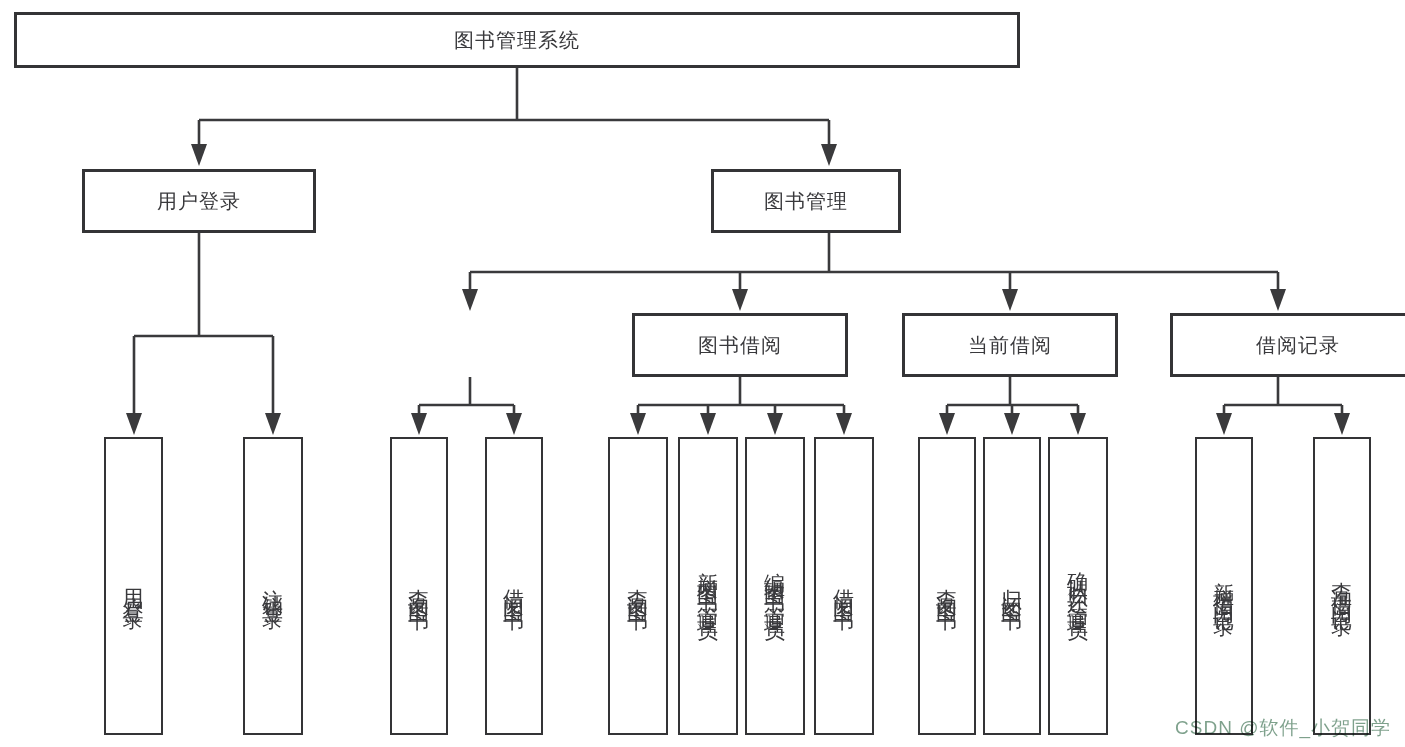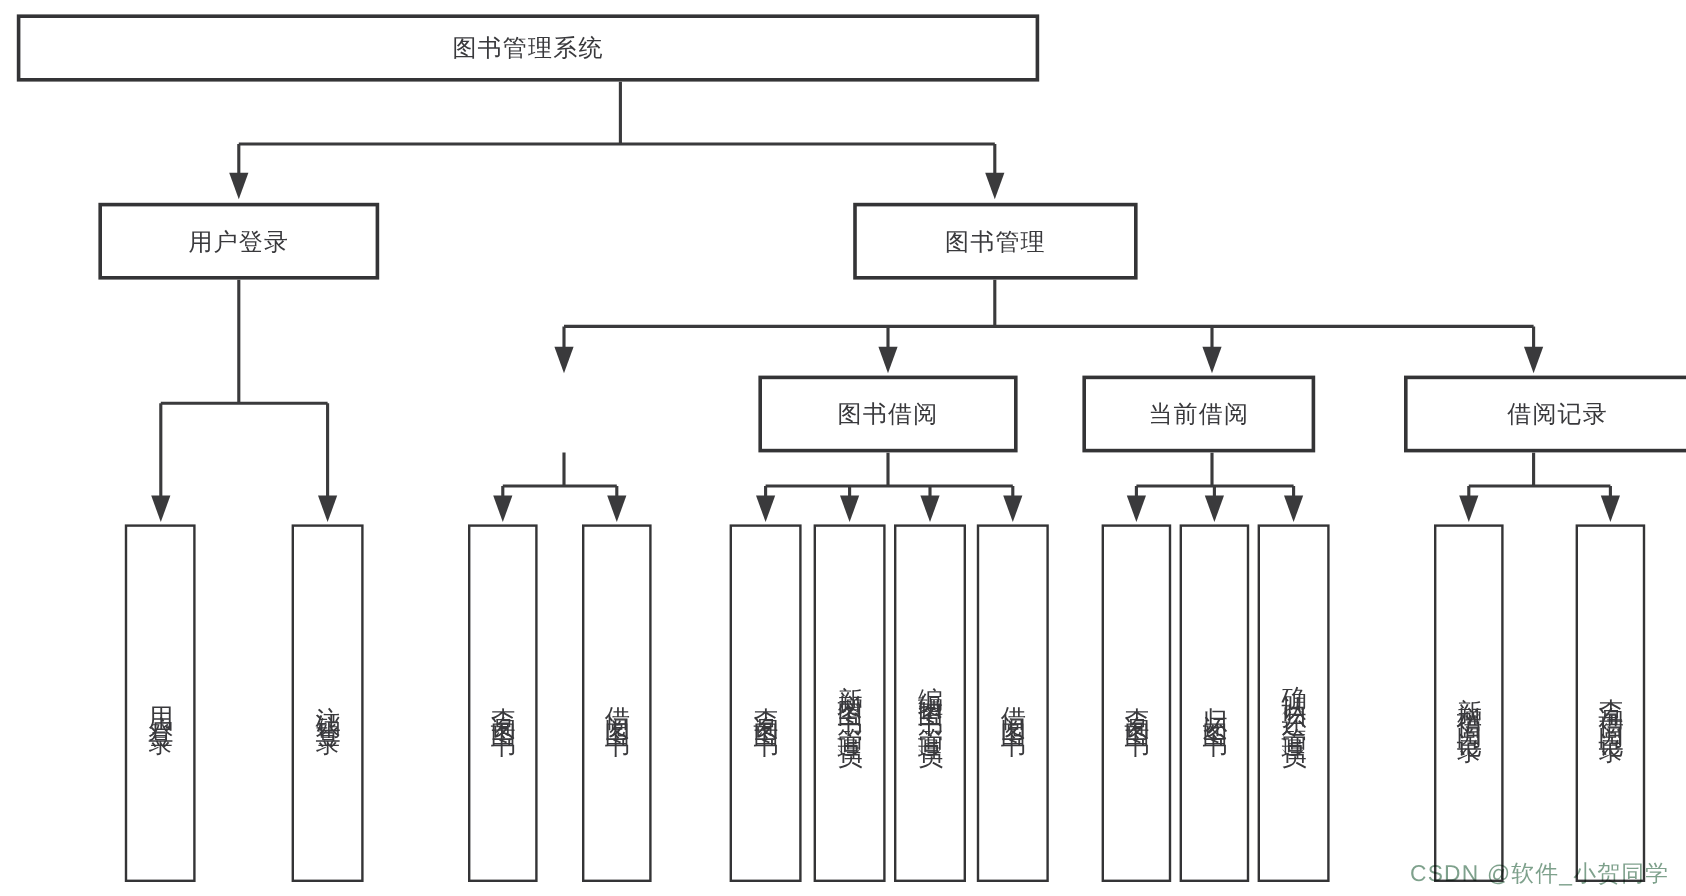--- a/index.html
+++ b/index.html
@@ -24,26 +24,26 @@
     border: 3px solid #343436;
     display: flex;
     align-items: center;
     justify-content: center;
     color: #39393c;
     font-size: 20px;
     letter-spacing: 1px;
   }
   .hbox { white-space: nowrap; }
   
-  .n-root   { left: 14px;   top: 12px;  width: 852px; height: 56px; }
+  .n-root   { left: 14px;   top: 12px;  width: 1006px; height: 56px; }
   .n-login  { left: 82px;   top: 169px; width: 234px;  height: 64px; }
-  .n-mgmt   { left: 711px;  top: 169px; width: 237px;  height: 64px; }
+  .n-mgmt   { left: 711px;  top: 169px; width: 190px;  height: 64px; }
   .n-rec    { left: 362px;  top: 313px; width: 216px;  height: 64px; }
   .n-borrow { left: 632px;  top: 313px; width: 216px;  height: 64px; text-align: right; }
-  .n-cur    { left: 902px;  top: 313px; width: 194px;  height: 64px; }
+  .n-cur    { left: 902px;  top: 313px; width: 216px;  height: 64px; }
   .n-log    { left: 1170px; top: 313px; width: 256px;  height: 64px; text-align: right; }
   
   .leaf {
     top: 437px;
     height: 298px;
     border-width: 2.5px;
     writing-mode: vertical-rl;
     text-orientation: mixed;
     letter-spacing: 7px;
     font-size: 21px;

